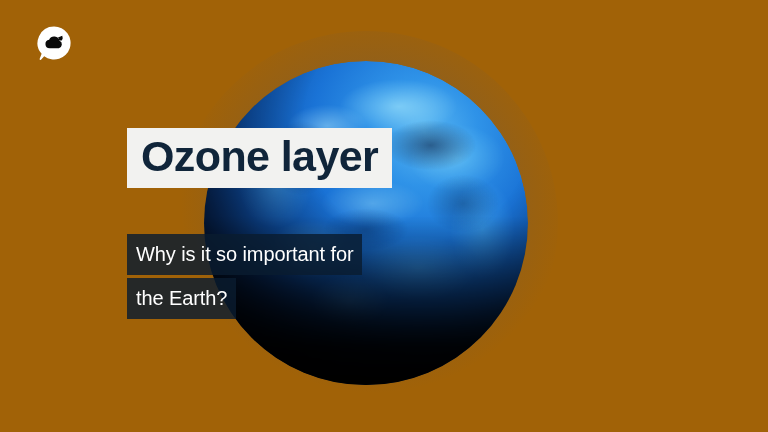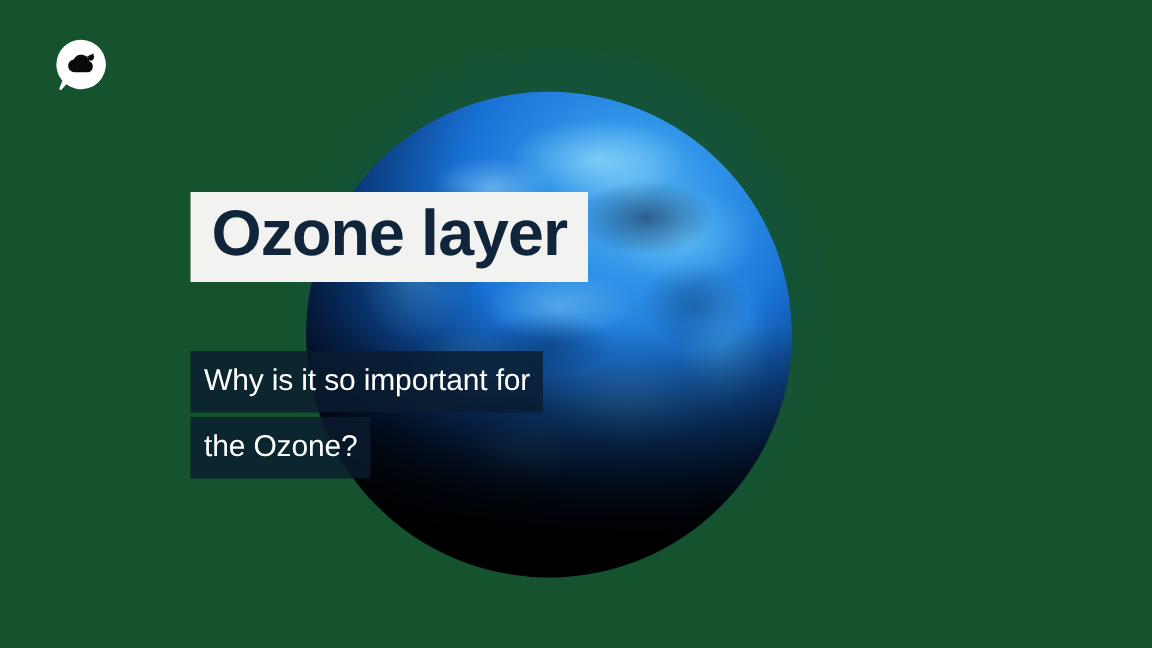--- a/index.html
+++ b/index.html
@@ -6,21 +6,21 @@
   html, body {
     width:768px; height:432px;
     background:#000;
     overflow:hidden;
     font-family:"Liberation Sans", sans-serif;
   }
 
   #stage {
     position:relative;
     width:768px; height:432px;
-    background:#14532d;
+    background:#a16207;
     overflow:hidden;
   }
 
   
   .globe-wrap {
     position:absolute;
     left:204px; top:61px;
     width:324px; height:324px;
     border-radius:50%;
     overflow:hidden;
@@ -139,16 +139,16 @@
       <path d="M21.9 12.6 l 4.6 -1.9 l -1.0 4.7 Z" fill="#0a0a0a"></path>
     </svg>
   </div>
 
   <div class="title-box">
     <span class="title-text">Ozone layer</span>
   </div>
 
   <div class="subtitle">
     <span class="sub-line">Why is it so important for</span>
-    <span class="sub-line">the Ozone?</span>
+    <span class="sub-line">the Earth?</span>
   </div>
 
 </div>
 
 </body></html>

